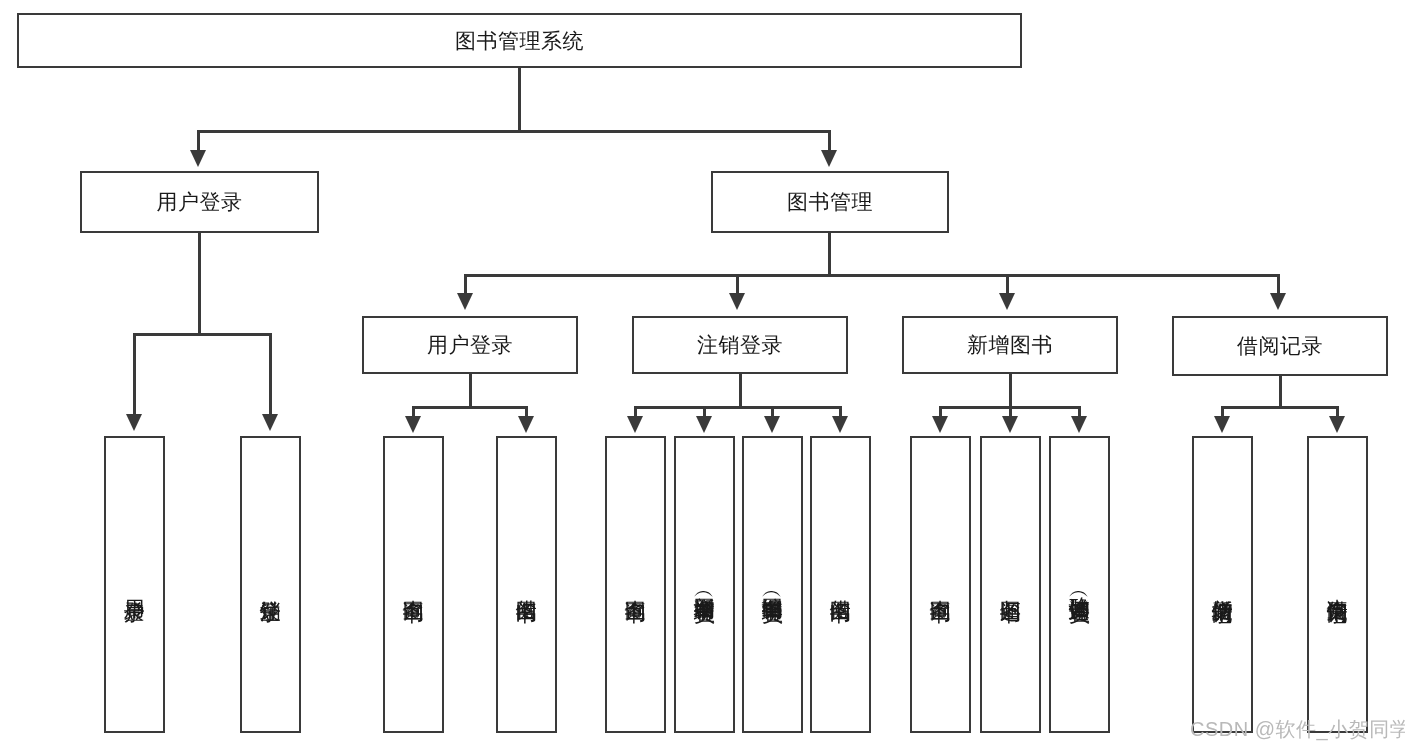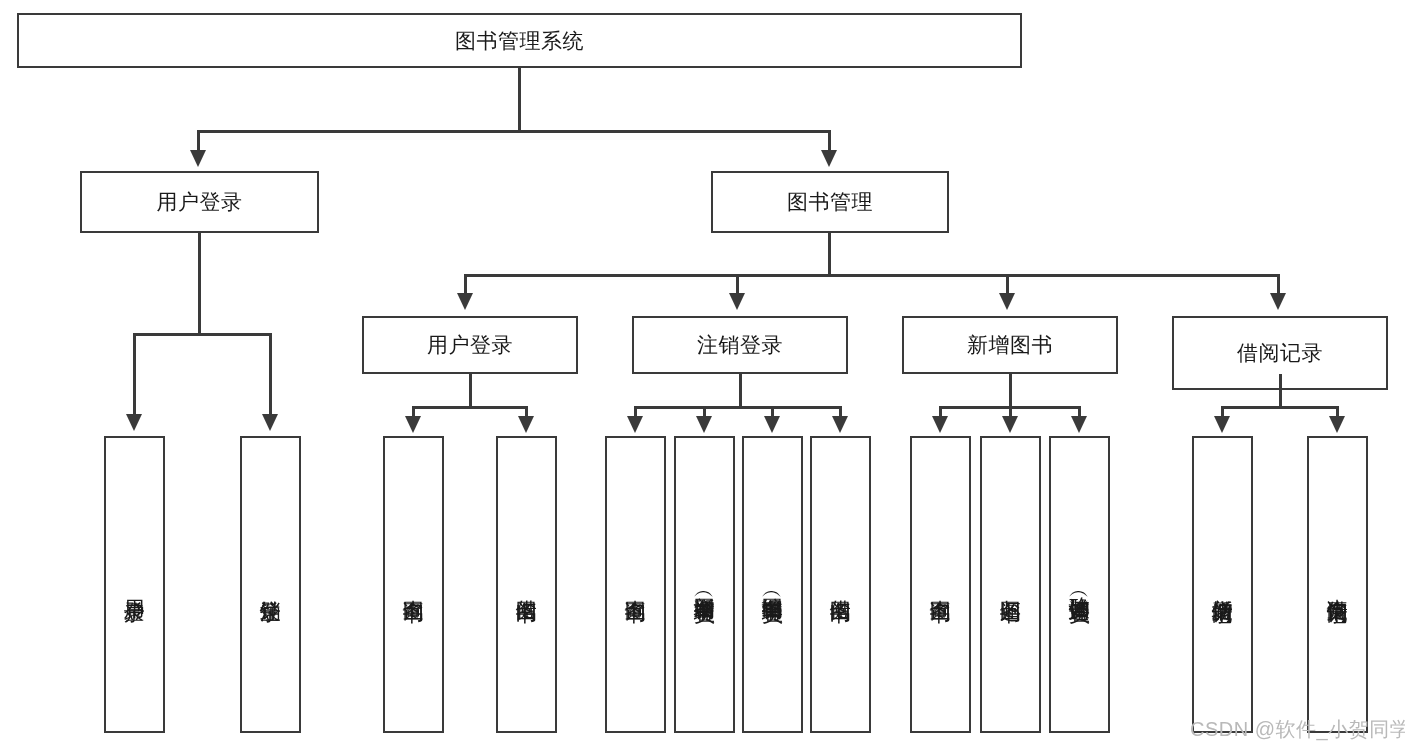--- a/index.html
+++ b/index.html
@@ -111,21 +111,21 @@
 
   <div class="node h" style="left:362px; top:316px; width:216px; height:58px;">
     <span>用户登录</span>
   </div>
   <div class="node h" style="left:632px; top:316px; width:216px; height:58px;">
     <span>注销登录</span>
   </div>
   <div class="node h" style="left:902px; top:316px; width:216px; height:58px;">
     <span>新增图书</span>
   </div>
-  <div class="node h" style="left:1172px; top:316px; width:216px; height:74px;">
+  <div class="node h" style="left:1172px; top:316px; width:216px; height:60px;">
     <span>借阅记录</span>
   </div>
 
   <div class="ln vline" style="left:469px; top:374px; width:3px; height:34px;"></div>
   <div class="ln hline" style="left:412px; top:406px; width:116px; height:3px;"></div>
   <div class="ln vline" style="left:412px; top:406px; width:3px; height:14px;"></div>
   <div class="arrow" style="left:405px; top:416px;"></div>
   <div class="ln vline" style="left:525px; top:406px; width:3px; height:14px;"></div>
   <div class="arrow" style="left:518px; top:416px;"></div>
 

